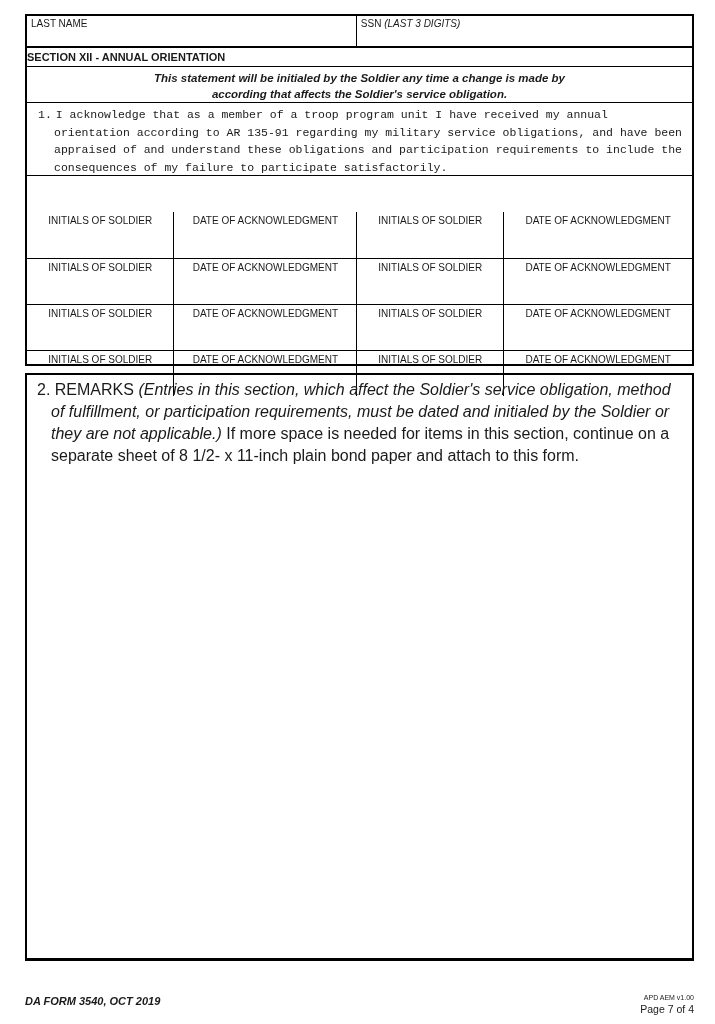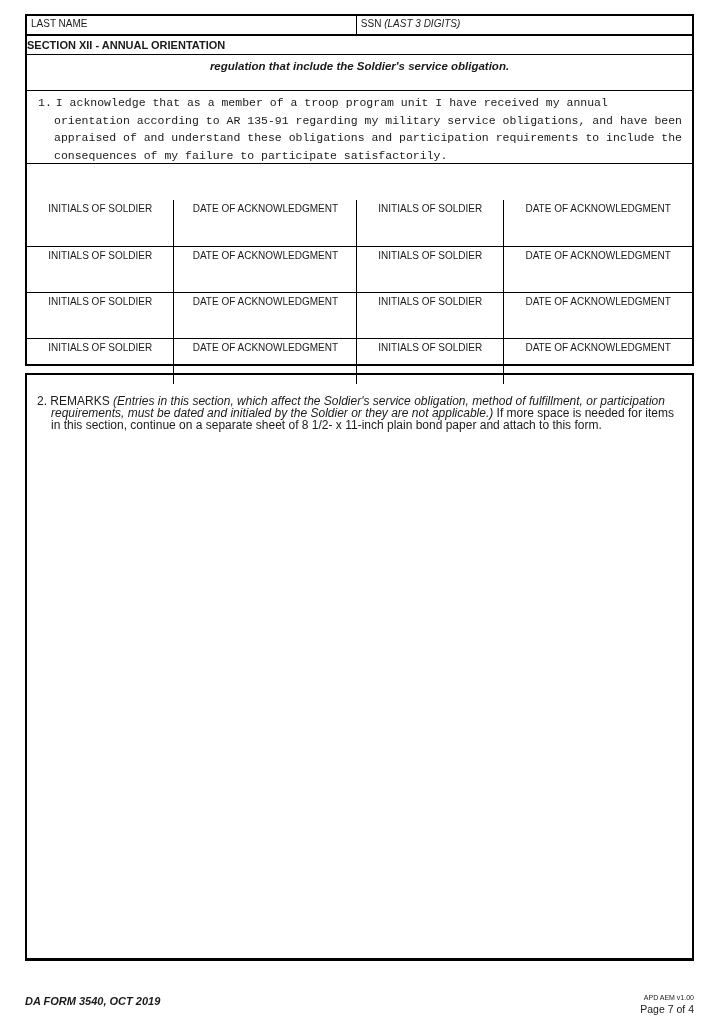--- a/index.html
+++ b/index.html
@@ -20,21 +20,21 @@
     position: absolute;
     left: 25px;
     top: 14px;
     width: 669px;
     height: 352px;
     border: 2px solid #000;
   }
   
   .name-row {
     display: flex;
-    height: 20px;
+    height: 32px;
     border-bottom: 2px solid #000;
   }
   .name-cell {
     width: 49.6%;
     border-right: 1px solid #000;
     padding: 1px 4px;
   }
   .ssn-cell {
     flex: 1;
     padding: 1px 4px;
@@ -96,23 +96,23 @@
   .remarks-box {
     position: absolute;
     left: 25px;
     top: 373px;
     width: 669px;
     height: 588px;
     border: 2px solid #000;
     border-bottom-width: 3px;
   }
   .remarks-text {
-    font-size: 12px;
-    line-height: 12px;
-    padding: 20px 8px 0 24px;
+    font-size: 16px;
+    line-height: 22px;
+    padding: 4px 8px 0 24px;
     text-indent: -14px;
   }
   .remarks-fill { height: 510px; }
   
   .footer {
     position: absolute;
     left: 25px;
     top: 993px;
     width: 669px;
     display: flex;
@@ -141,21 +141,22 @@
         <div class="cell-label">LAST NAME</div>
       </div>
       <div class="ssn-cell">
         <div class="cell-label"><span>SSN</span> <span class="italic">(LAST 3 DIGITS)</span></div>
       </div>
     </div>
 
     <div class="section-band">SECTION XII - ANNUAL ORIENTATION</div>
 
     <div class="statement">
-      <div>regulation that include the Soldier's service obligation.</div>
+      <div>This statement will be initialed by the Soldier any time a change is made by</div>
+      <div>according that affects the Soldier's service obligation.</div>
     </div>
 
     <div class="item1"><span class="num">1.</span><span>I acknowledge that as a member of a troop program unit I have received my annual orientation according to AR 135-91 regarding my military service obligations, and have been appraised of and understand these obligations and participation requirements to include the consequences of my failure to participate satisfactorily.</span></div>
 
     <table class="ack-table">
       <tbody>
           <tr>
         <td class="col-initials">
           <div class="ack-label">INITIALS OF SOLDIER</div>
           <div class="ack-input"></div>

